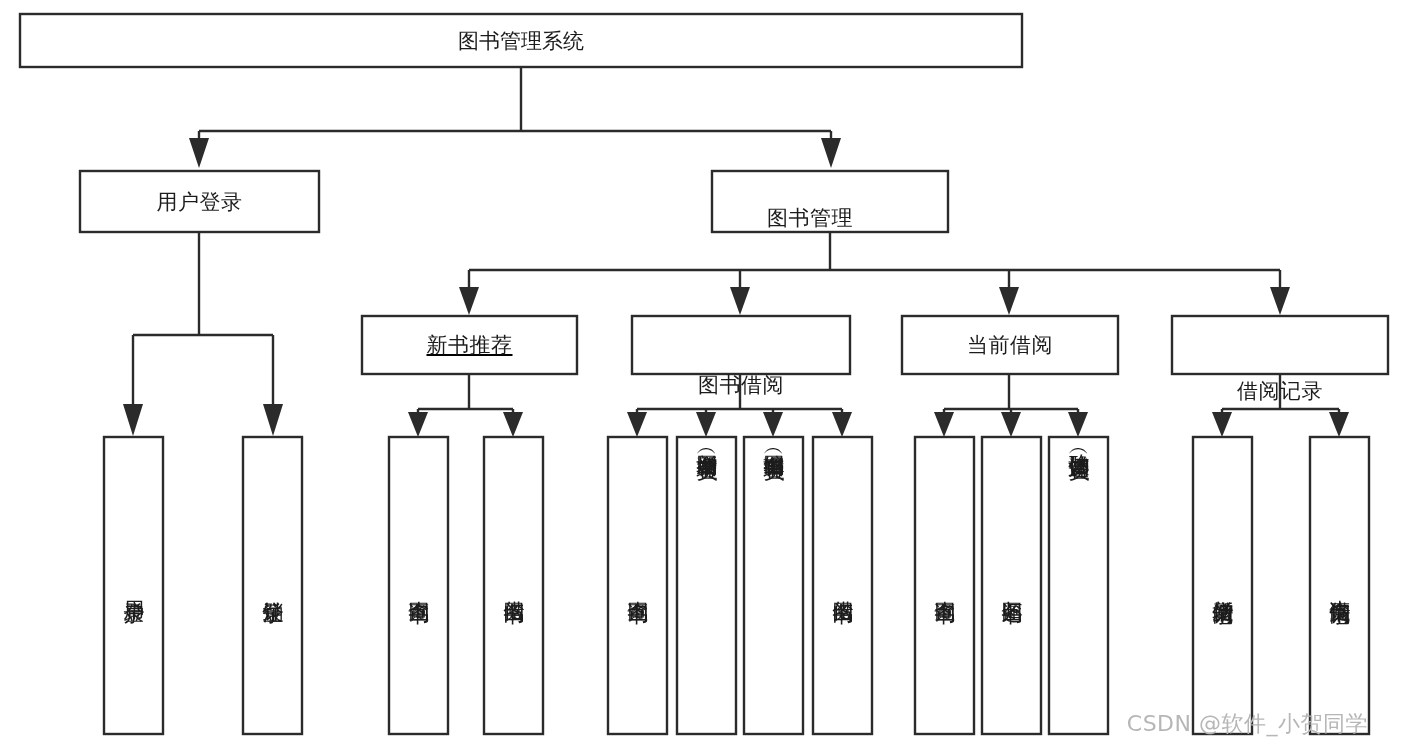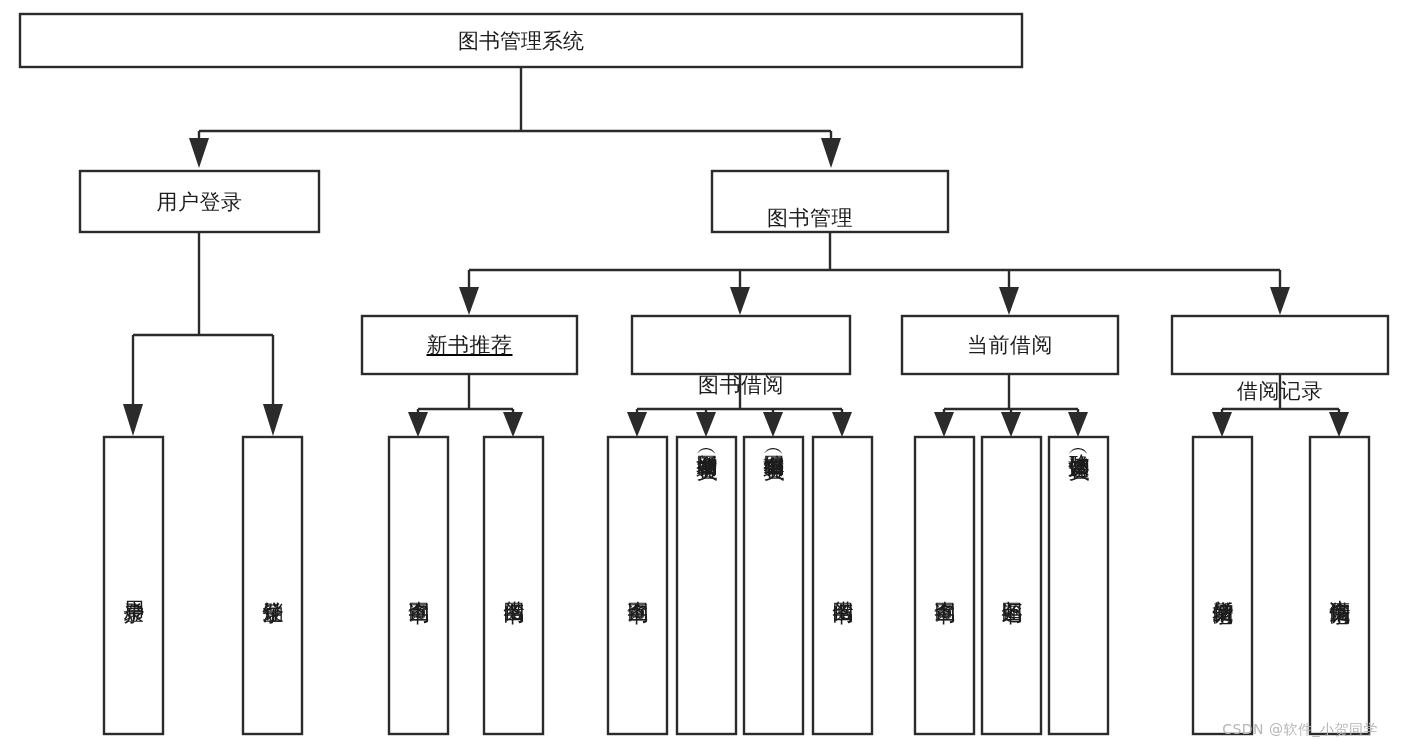--- a/index.html
+++ b/index.html
@@ -85,24 +85,24 @@
   }
   .mid-label-text {
     font-family: "DejaVu Sans", "Liberation Sans", sans-serif;
     font-size: 21px;
     color: #1c1c1c;
     white-space: nowrap;
     letter-spacing: 0.5px;
   }
   #watermark {
     position: absolute;
-    right: 14px;
+    right: 24px;
     bottom: 8px;
     font-family: "DejaVu Sans", "Liberation Sans", sans-serif;
-    font-size: 14px;
+    font-size: 22px;
     color: #b6b6b6;
     white-space: nowrap;
     letter-spacing: 0.5px;
   }
 </style>
 </head>
 <body>
 
 <div id="diagram-root">
 

